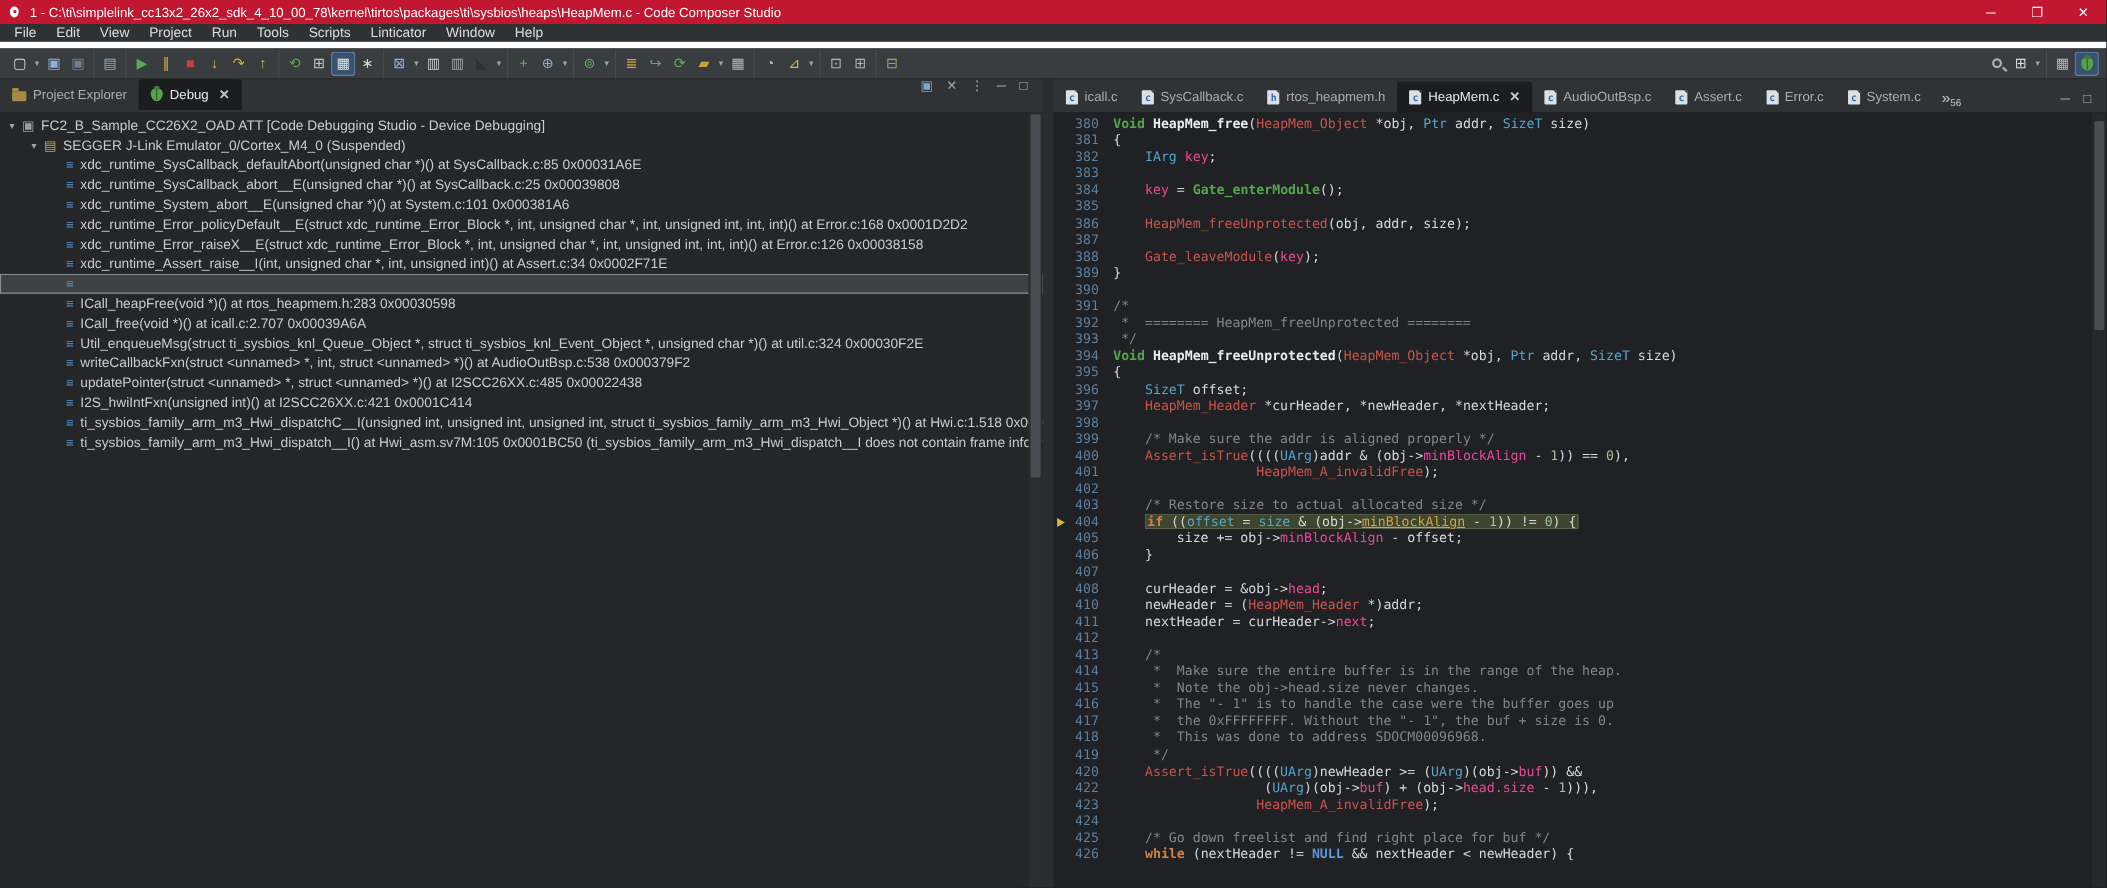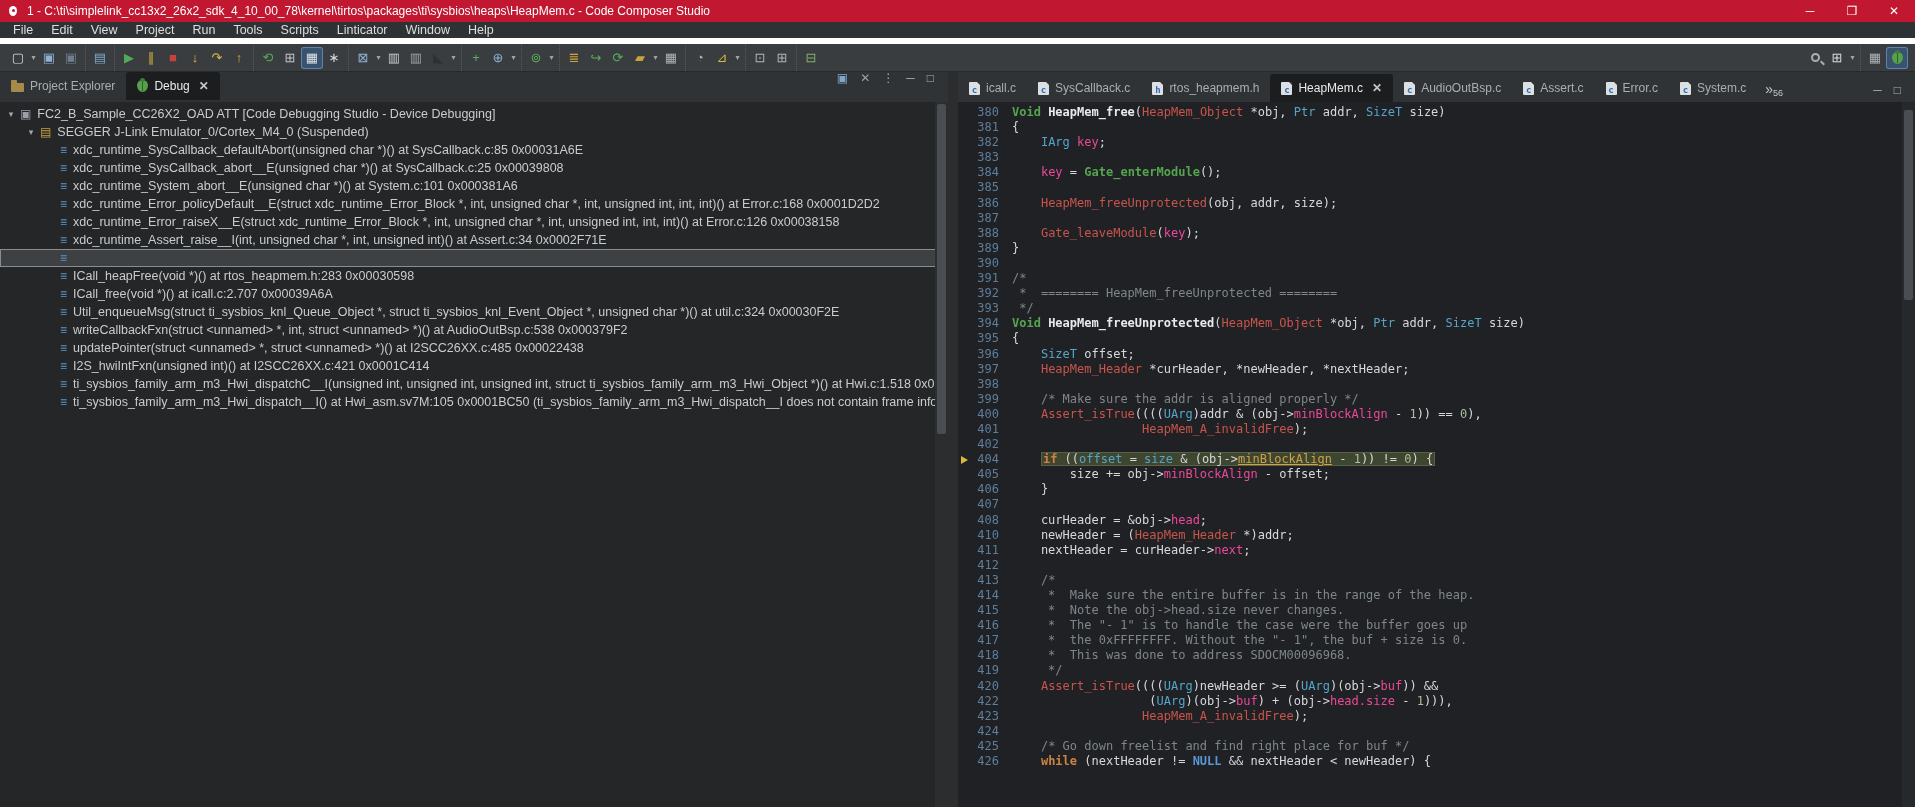--- a/index.html
+++ b/index.html
@@ -372,20 +372,21 @@
         <div class="cl"><span class="ptr"></span><span class="lnum">393</span><span class="src"><span class="tk-c"> */</span></span></div>
         <div class="cl"><span class="ptr"></span><span class="lnum">394</span><span class="src"><span class="tk-g">Void</span><span class="tk-w"> </span><span class="tk-f">HeapMem_freeUnprotected</span><span class="tk-w">(</span><span class="tk-r">HeapMem_Object</span><span class="tk-w"> *obj, </span><span class="tk-t">Ptr</span><span class="tk-w"> addr, </span><span class="tk-t">SizeT</span><span class="tk-w"> size)</span></span></div>
         <div class="cl"><span class="ptr"></span><span class="lnum">395</span><span class="src"><span class="tk-w">{</span></span></div>
         <div class="cl"><span class="ptr"></span><span class="lnum">396</span><span class="src"><span class="tk-w">    </span><span class="tk-t">SizeT</span><span class="tk-w"> offset;</span></span></div>
         <div class="cl"><span class="ptr"></span><span class="lnum">397</span><span class="src"><span class="tk-w">    </span><span class="tk-r">HeapMem_Header</span><span class="tk-w"> *curHeader, *newHeader, *nextHeader;</span></span></div>
         <div class="cl"><span class="ptr"></span><span class="lnum">398</span><span class="src"></span></div>
         <div class="cl"><span class="ptr"></span><span class="lnum">399</span><span class="src"><span class="tk-w">    </span><span class="tk-c">/* Make sure the addr is aligned properly */</span></span></div>
         <div class="cl"><span class="ptr"></span><span class="lnum">400</span><span class="src"><span class="tk-w">    </span><span class="tk-r">Assert_isTrue</span><span class="tk-w">((((</span><span class="tk-t">UArg</span><span class="tk-w">)addr &amp; (obj-&gt;</span><span class="tk-m">minBlockAlign</span><span class="tk-w"> - </span><span class="tk-n">1</span><span class="tk-w">)) == </span><span class="tk-n">0</span><span class="tk-w">),</span></span></div>
         <div class="cl"><span class="ptr"></span><span class="lnum">401</span><span class="src"><span class="tk-w">                  </span><span class="tk-r">HeapMem_A_invalidFree</span><span class="tk-w">);</span></span></div>
         <div class="cl"><span class="ptr"></span><span class="lnum">402</span><span class="src"></span></div>
+        <div class="cl"><span class="ptr"></span><span class="lnum">403</span><span class="src"><span class="tk-w">    </span><span class="tk-c">/* Restore size to actual allocated size */</span></span></div>
         <div class="cl cur"><span class="ptr"></span><span class="lnum">404</span><span class="src"><span class="tk-w">    </span><span class="linehl"><span class="tk-k">if</span><span class="tk-w"> ((</span><span class="tk-t">offset</span><span class="tk-w"> = </span><span class="tk-t">size</span><span class="tk-w"> &amp; (obj-&gt;</span><span class="tk-mu">minBlockAlign</span><span class="tk-w"> - </span><span class="tk-n">1</span><span class="tk-w">)) != </span><span class="tk-n">0</span><span class="tk-w">) {</span></span></span></div>
         <div class="cl"><span class="ptr"></span><span class="lnum">405</span><span class="src"><span class="tk-w">        size += obj-&gt;</span><span class="tk-m">minBlockAlign</span><span class="tk-w"> - offset;</span></span></div>
         <div class="cl"><span class="ptr"></span><span class="lnum">406</span><span class="src"><span class="tk-w">    }</span></span></div>
         <div class="cl"><span class="ptr"></span><span class="lnum">407</span><span class="src"></span></div>
         <div class="cl"><span class="ptr"></span><span class="lnum">408</span><span class="src"><span class="tk-w">    curHeader = &amp;obj-&gt;</span><span class="tk-m">head</span><span class="tk-w">;</span></span></div>
         <div class="cl"><span class="ptr"></span><span class="lnum">410</span><span class="src"><span class="tk-w">    newHeader = (</span><span class="tk-r">HeapMem_Header</span><span class="tk-w"> *)addr;</span></span></div>
         <div class="cl"><span class="ptr"></span><span class="lnum">411</span><span class="src"><span class="tk-w">    nextHeader = curHeader-&gt;</span><span class="tk-m">next</span><span class="tk-w">;</span></span></div>
         <div class="cl"><span class="ptr"></span><span class="lnum">412</span><span class="src"></span></div>
         <div class="cl"><span class="ptr"></span><span class="lnum">413</span><span class="src"><span class="tk-w">    </span><span class="tk-c">/*</span></span></div>
         <div class="cl"><span class="ptr"></span><span class="lnum">414</span><span class="src"><span class="tk-c">     *  Make sure the entire buffer is in the range of the heap.</span></span></div>

